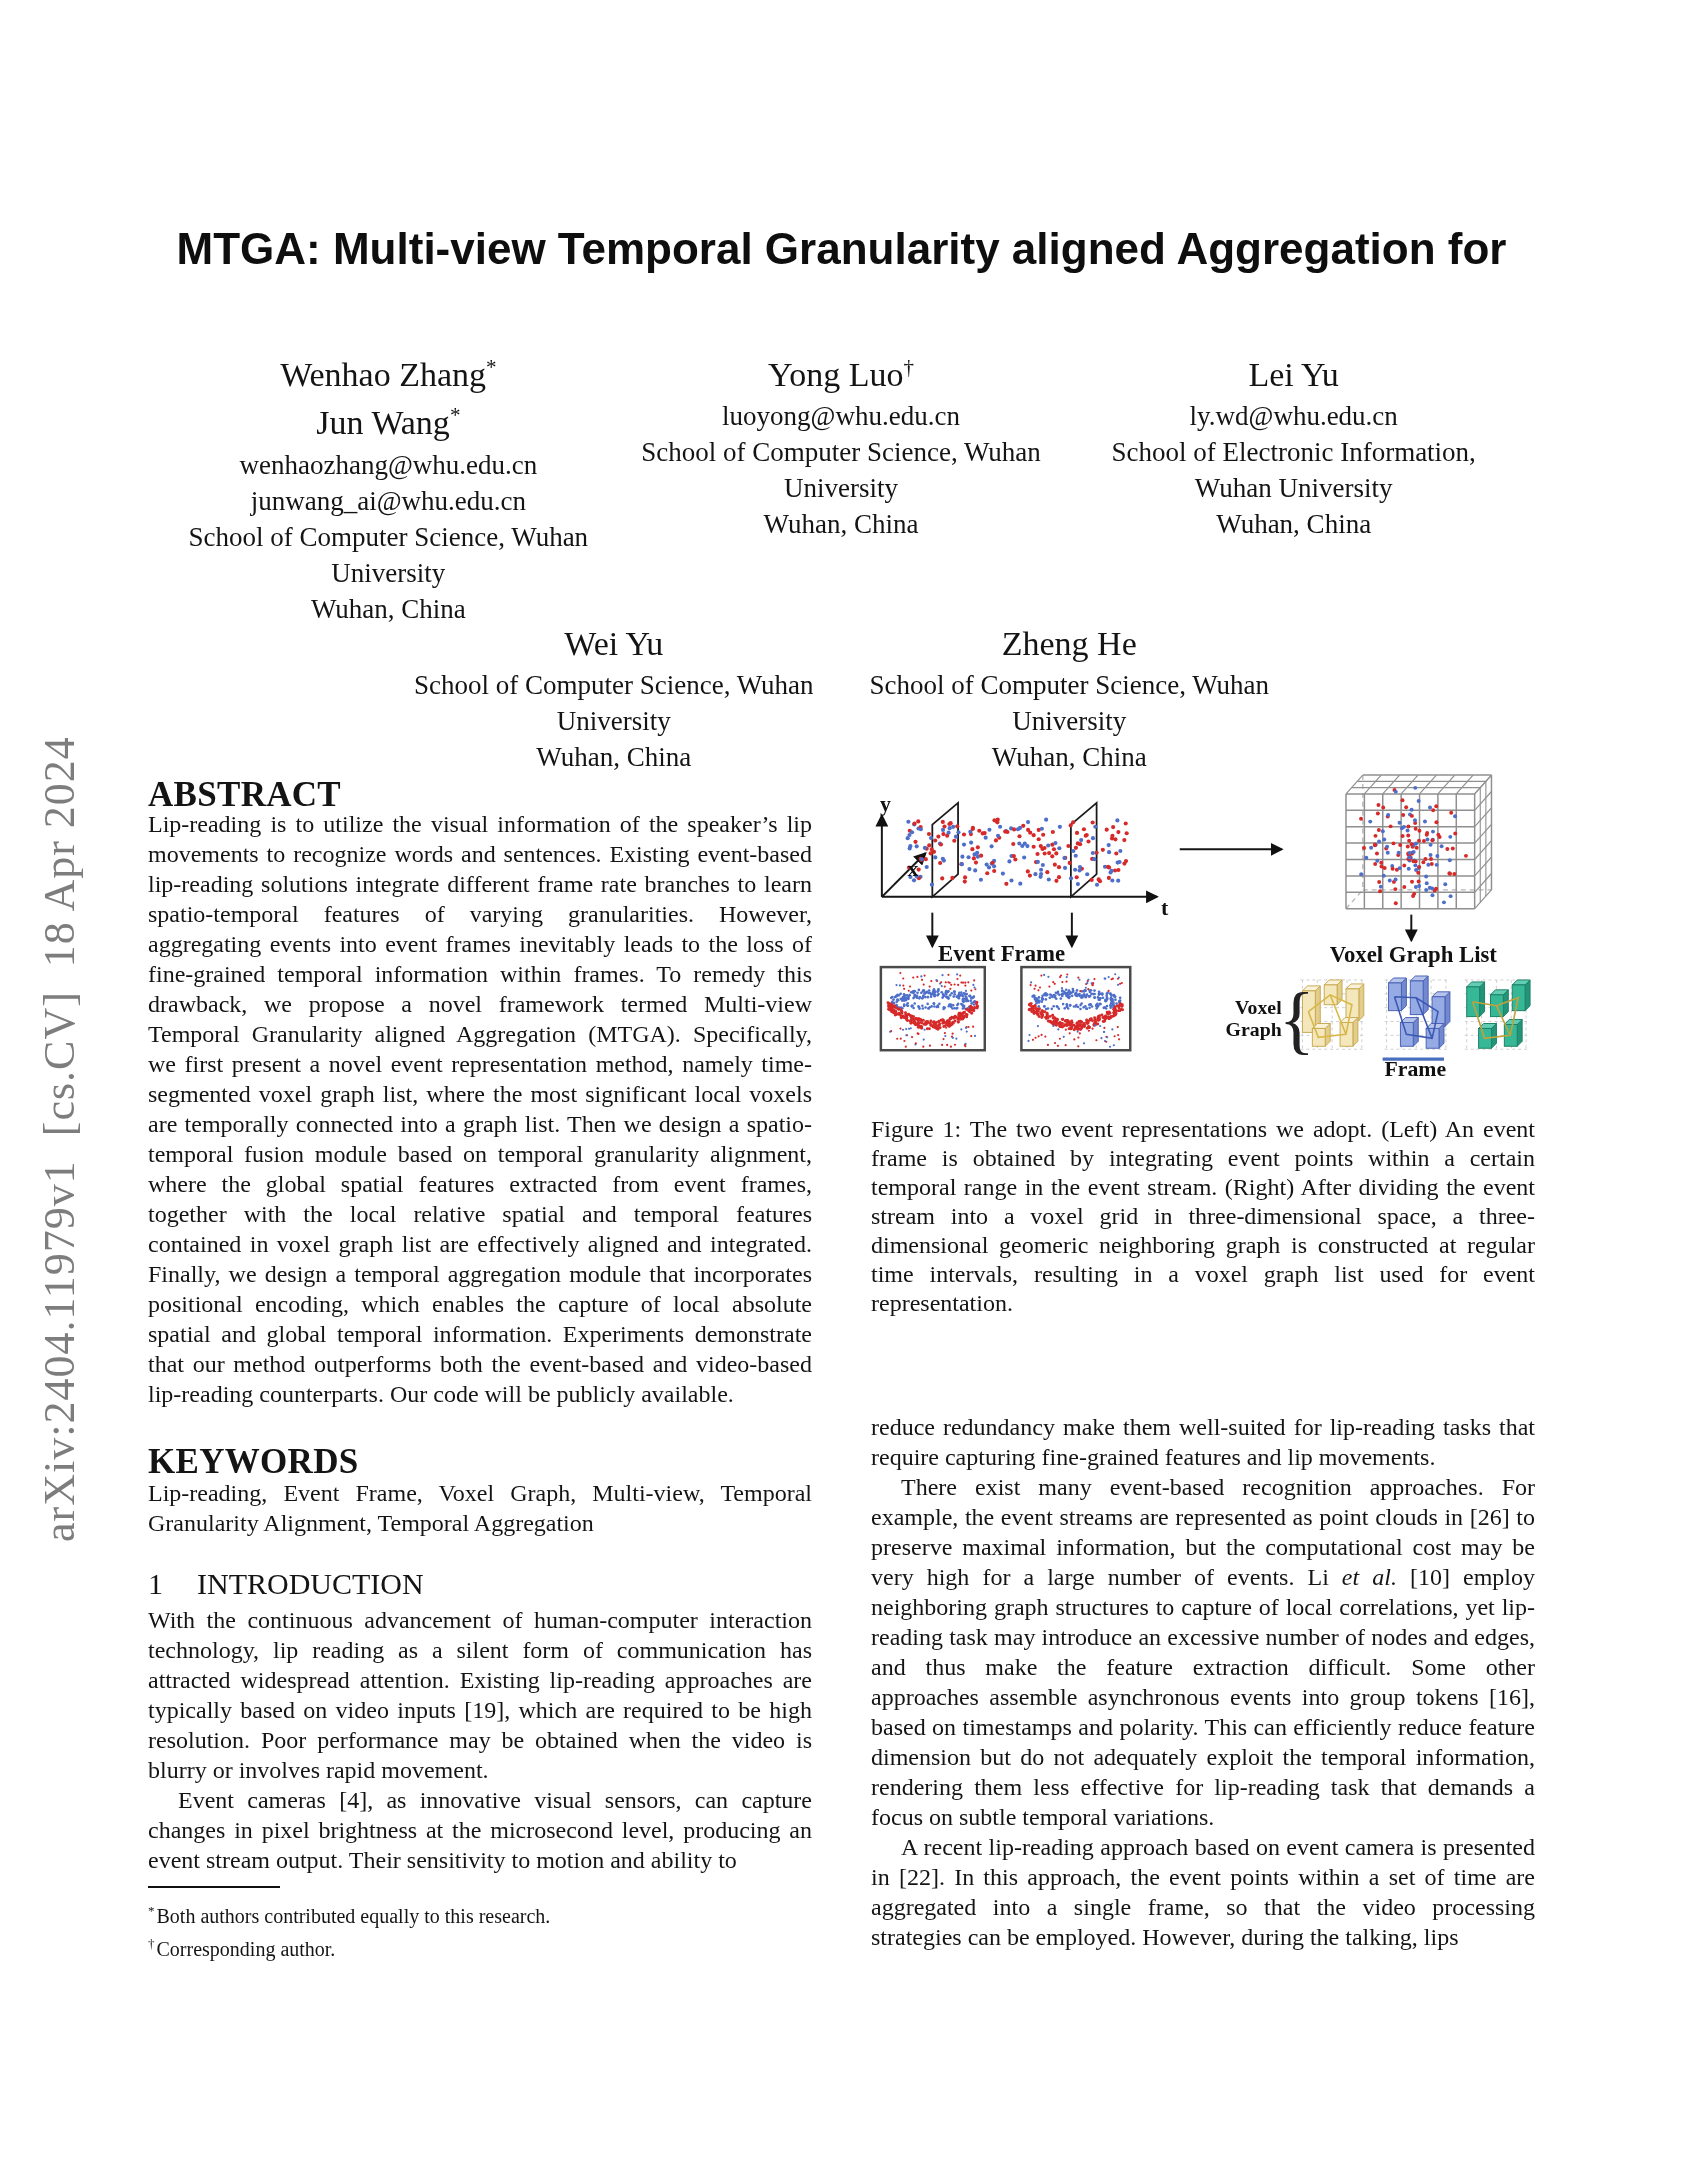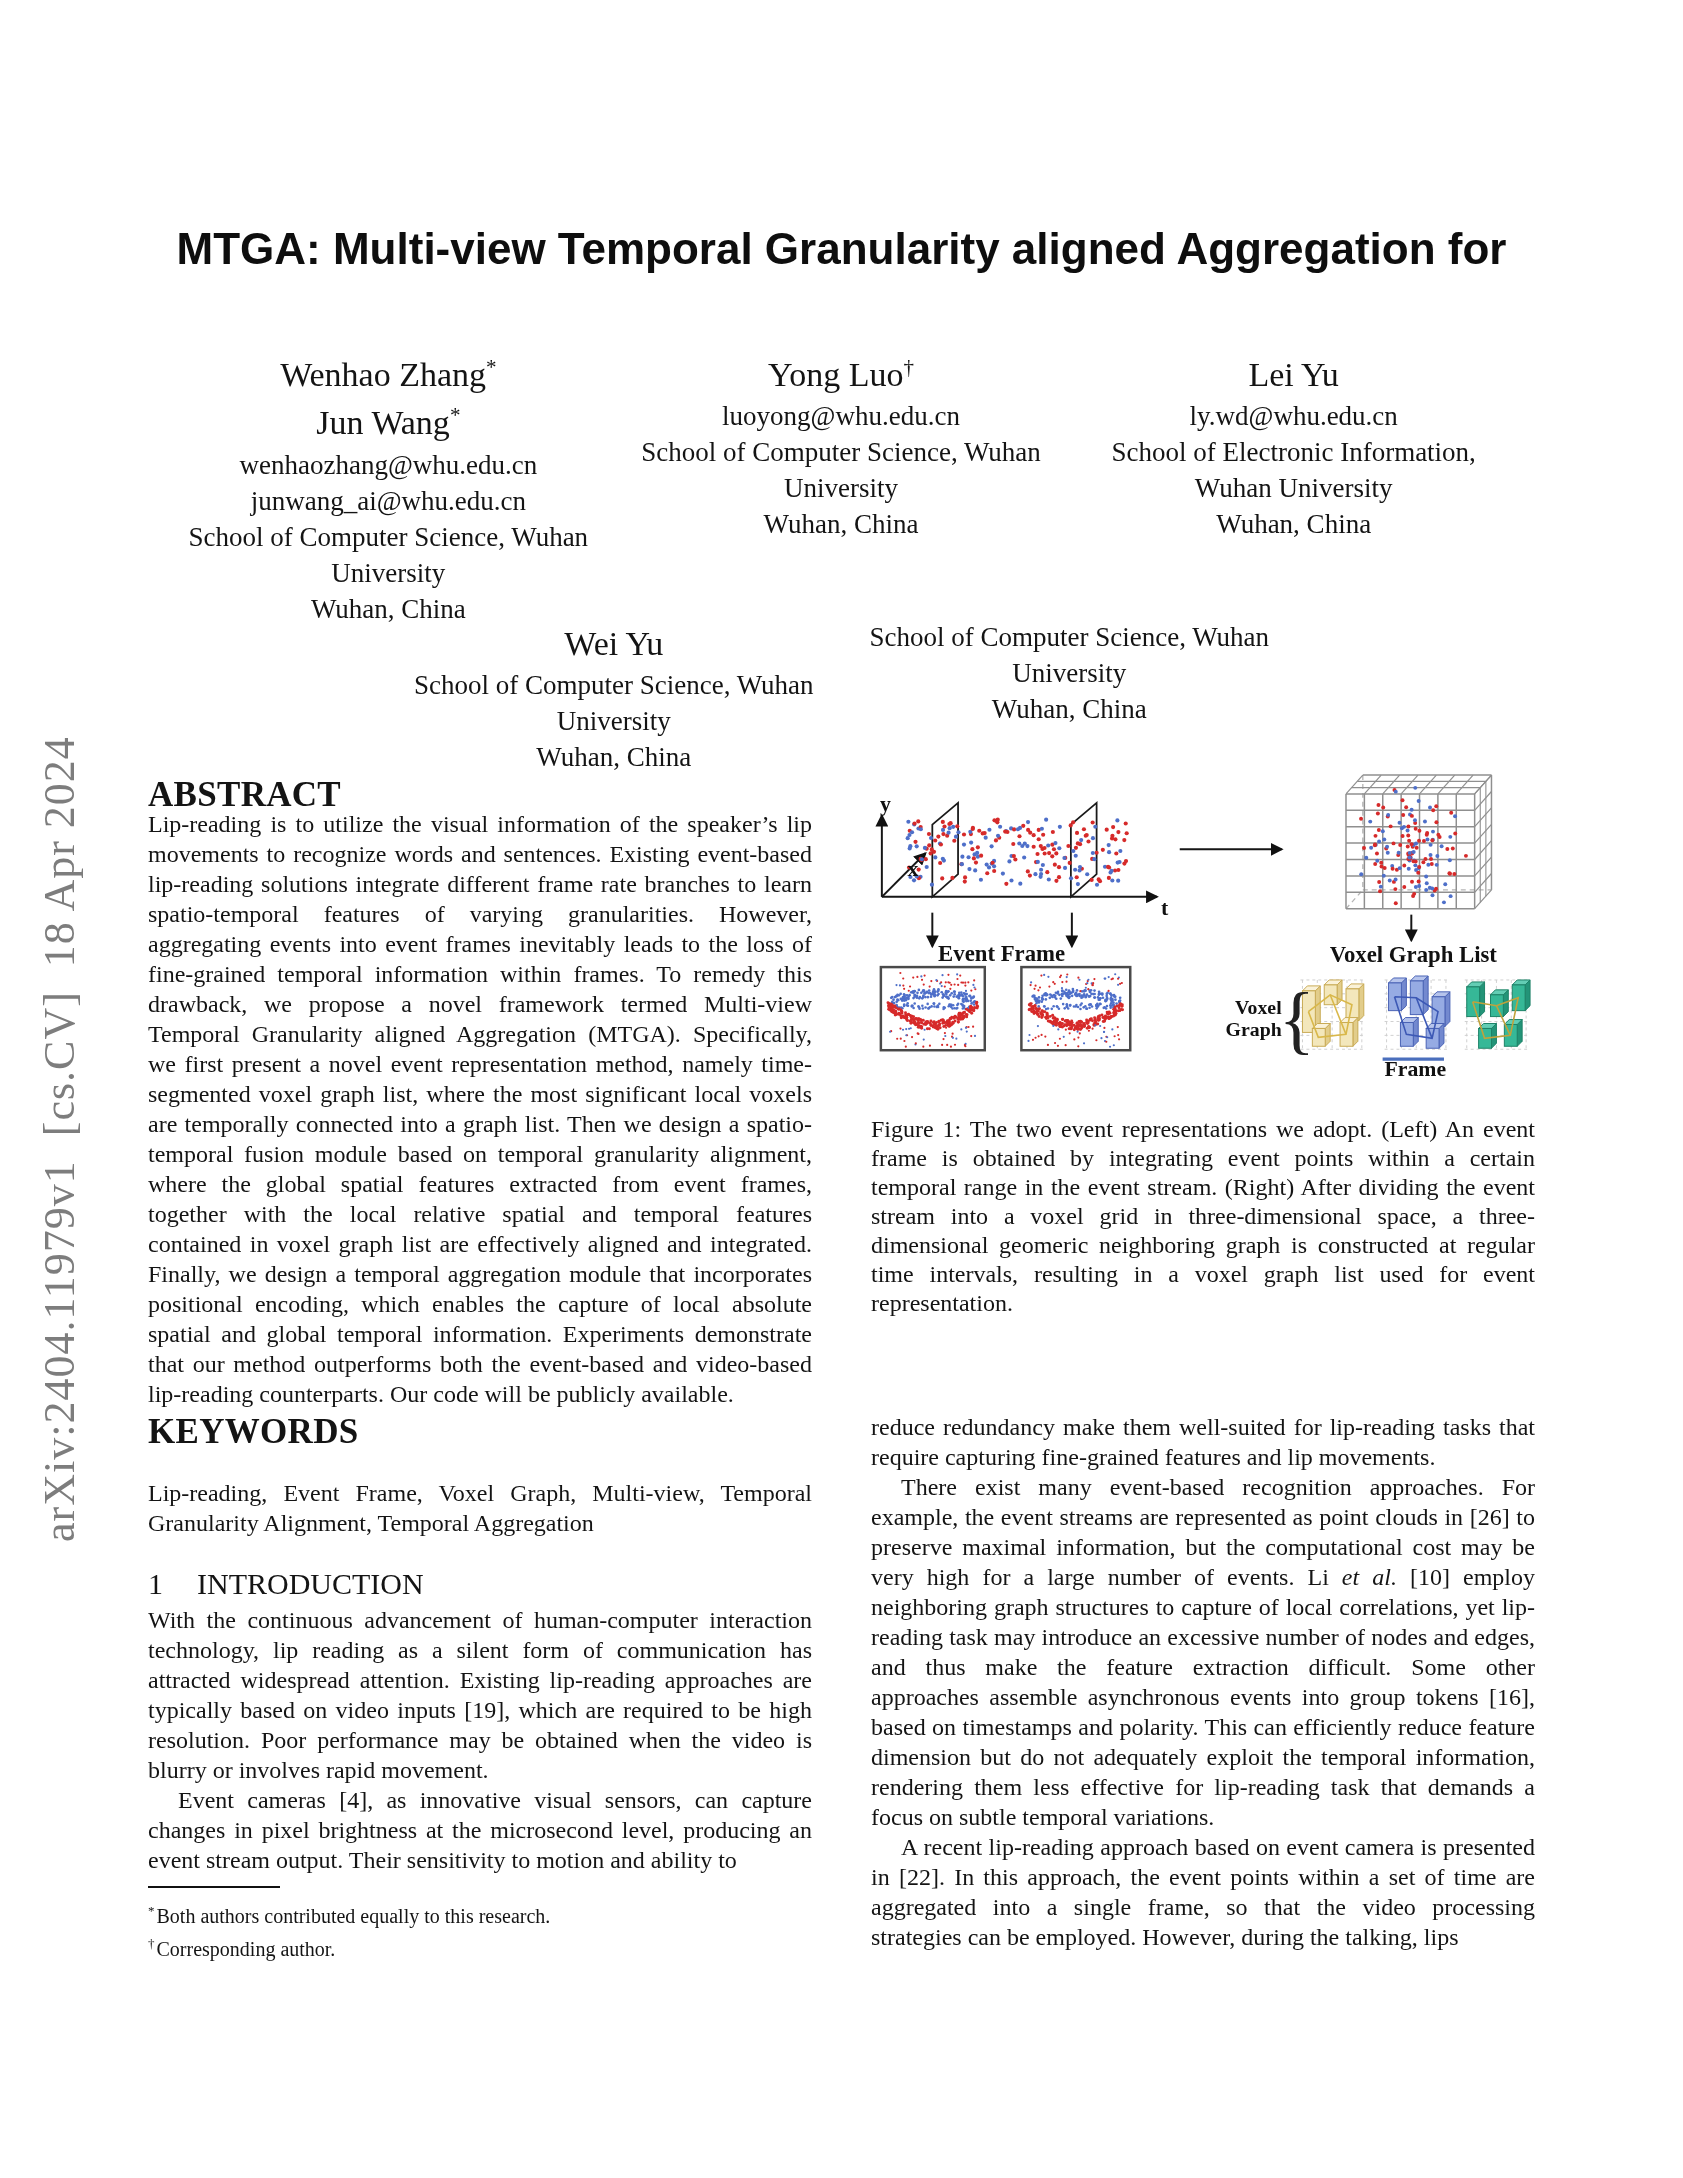--- a/index.html
+++ b/index.html
@@ -79,32 +79,33 @@
 <div class="authors row2">
   <div class="acol">
     <div class="aname"><span>Wei Yu</span><sup></sup></div>
     <div class="alines">
       <div class="aline">School of Computer Science, Wuhan</div>
       <div class="aline">University</div>
       <div class="aline">Wuhan, China</div>
     </div>
   </div>
   <div class="acol">
+    <div class="aname"><span>Zheng He</span><sup></sup></div>
     <div class="alines">
       <div class="aline">School of Computer Science, Wuhan</div>
       <div class="aline">University</div>
       <div class="aline">Wuhan, China</div>
     </div>
   </div>
 </div>
 
 <div class="blk col-l h-sec" style="top:775px">ABSTRACT</div>
 <div class="blk col-l bodytxt" style="top:809px">Lip-reading is to utilize the visual information of the speaker’s lip movements to recognize words and sentences. Existing event-based lip-reading solutions integrate different frame rate branches to learn spatio-temporal features of varying granularities. However, aggregating events into event frames inevitably leads to the loss of fine-grained temporal information within frames. To remedy this drawback, we propose a novel framework termed Multi-view Temporal Granularity aligned Aggregation (MTGA). Specifically, we first present a novel event representation method, namely time-segmented voxel graph list, where the most significant local voxels are temporally connected into a graph list. Then we design a spatio-temporal fusion module based on temporal granularity alignment, where the global spatial features extracted from event frames, together with the local relative spatial and temporal features contained in voxel graph list are effectively aligned and integrated. Finally, we design a temporal aggregation module that incorporates positional encoding, which enables the capture of local absolute spatial and global temporal information. Experiments demonstrate that our method outperforms both the event-based and video-based lip-reading counterparts. Our code will be publicly available.</div>
 
-<div class="blk col-l h-sec" style="top:1412px">KEYWORDS</div>
+<div class="blk col-l h-sec" style="top:1442px">KEYWORDS</div>
 <div class="blk col-l bodytxt" style="top:1478px">Lip-reading, Event Frame, Voxel Graph, Multi-view, Temporal Granularity Alignment, Temporal Aggregation</div>
 
 <div class="blk col-l h-intro" style="top:1567px">
   <span class="num">1</span><span>INTRODUCTION</span>
 </div>
 <div class="blk col-l bodytxt" style="top:1605px">
   <p>With the continuous advancement of human-computer interaction technology, lip reading as a silent form of communication has attracted widespread attention. Existing lip-reading approaches are typically based on video inputs [19], which are required to be high resolution. Poor performance may be obtained when the video is blurry or involves rapid movement.</p>
   <p class="indent">Event cameras [4], as innovative visual sensors, can capture changes in pixel brightness at the microsecond level, producing an event stream output. Their sensitivity to motion and ability to</p>
 </div>
 

